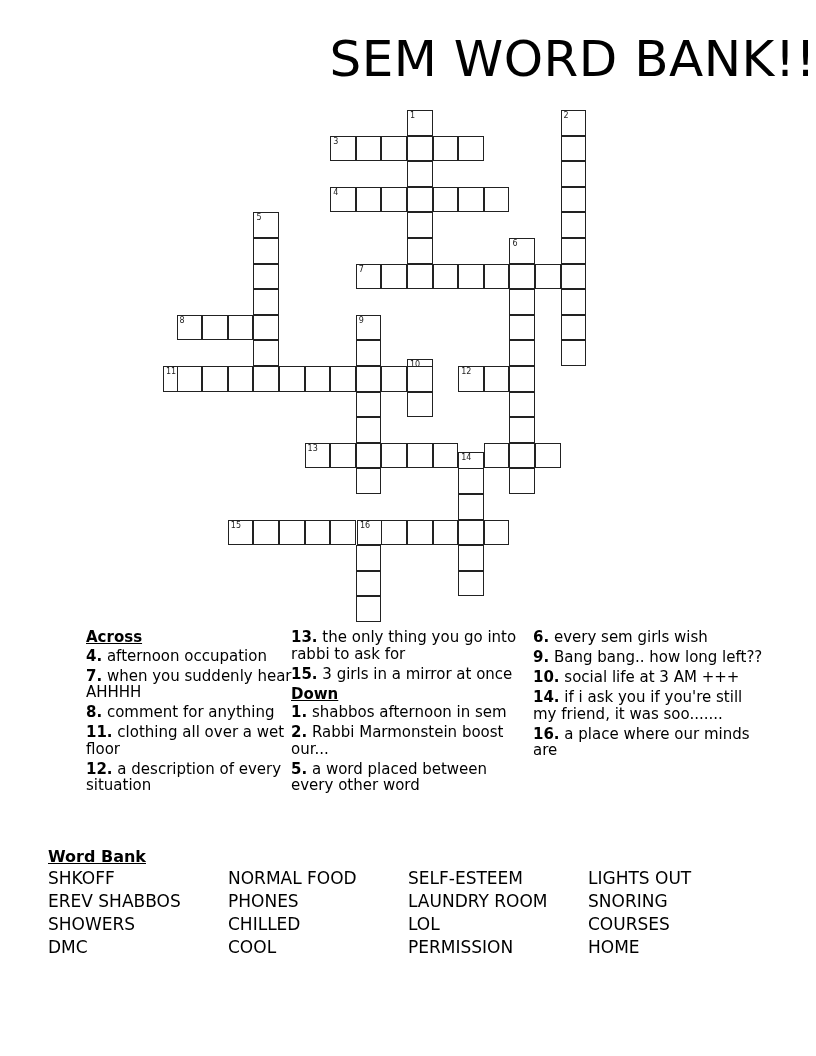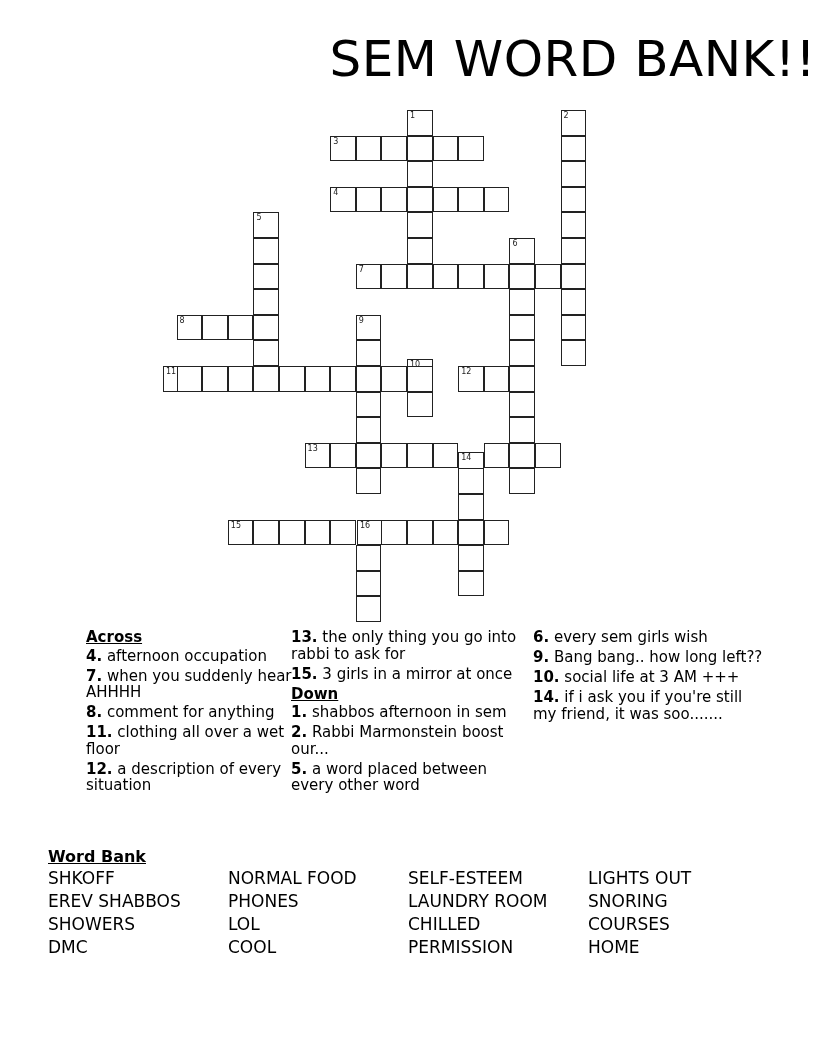--- a/index.html
+++ b/index.html
@@ -175,35 +175,36 @@
   <div class="clue"><b>1.</b> <span>shabbos afternoon in sem</span></div>
   <div class="clue"><b>2.</b> <span>Rabbi Marmonstein boost our...</span></div>
   <div class="clue"><b>5.</b> <span>a word placed between every other word</span></div>
 </div>
 
 <div class="clues col3">
   <div class="clue"><b>6.</b> <span>every sem girls wish</span></div>
   <div class="clue"><b>9.</b> <span>Bang bang.. how long left??</span></div>
   <div class="clue"><b>10.</b> <span>social life at 3 AM +++</span></div>
   <div class="clue"><b>14.</b> <span>if i ask you if you're still my friend, it was soo.......</span></div>
+  <div class="clue"><b>16.</b> <span>a place where our minds are</span></div>
 </div>
 
 <div class="wordbank">
   <div class="head">Word Bank</div>
   <div class="wb-grid">
     <span>SHKOFF</span>
     <span>NORMAL FOOD</span>
     <span>SELF-ESTEEM</span>
     <span>LIGHTS OUT</span>
     <span>EREV SHABBOS</span>
     <span>PHONES</span>
     <span>LAUNDRY ROOM</span>
     <span>SNORING</span>
     <span>SHOWERS</span>
+    <span>CHILLED</span>
     <span>LOL</span>
-    <span>CHILLED</span>
     <span>COURSES</span>
     <span>DMC</span>
     <span>COOL</span>
     <span>PERMISSION</span>
     <span>HOME</span>
   </div>
 </div>
 
 </body></html>

